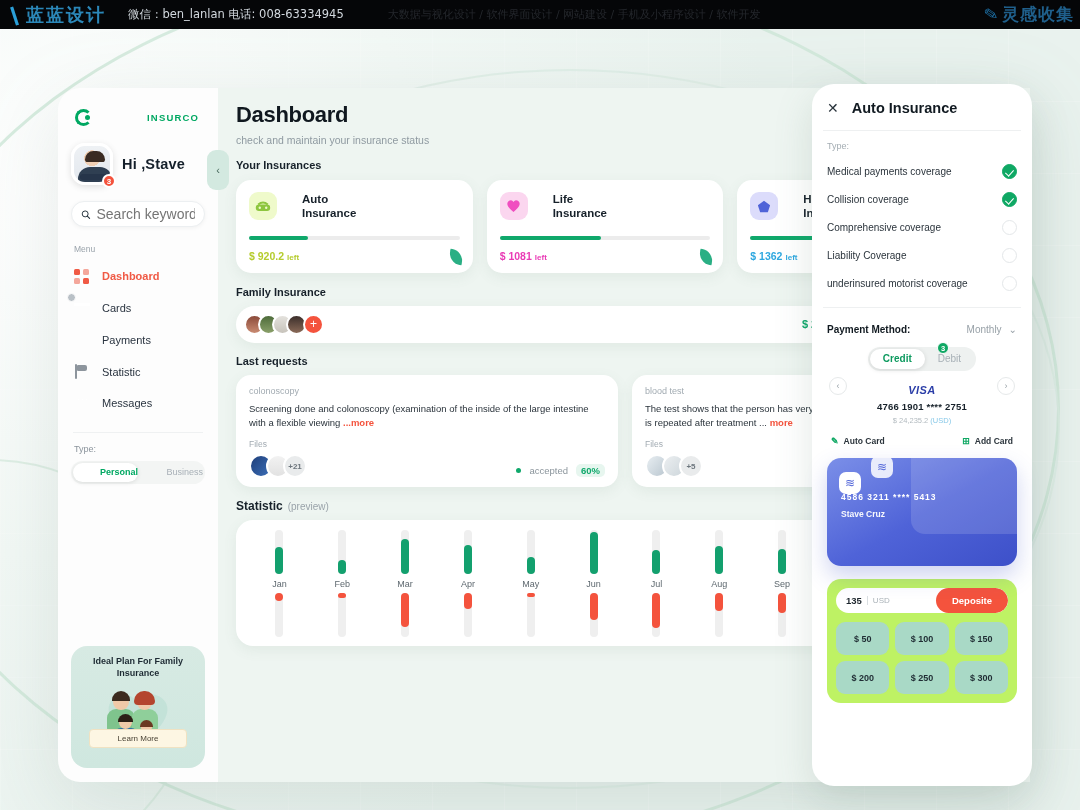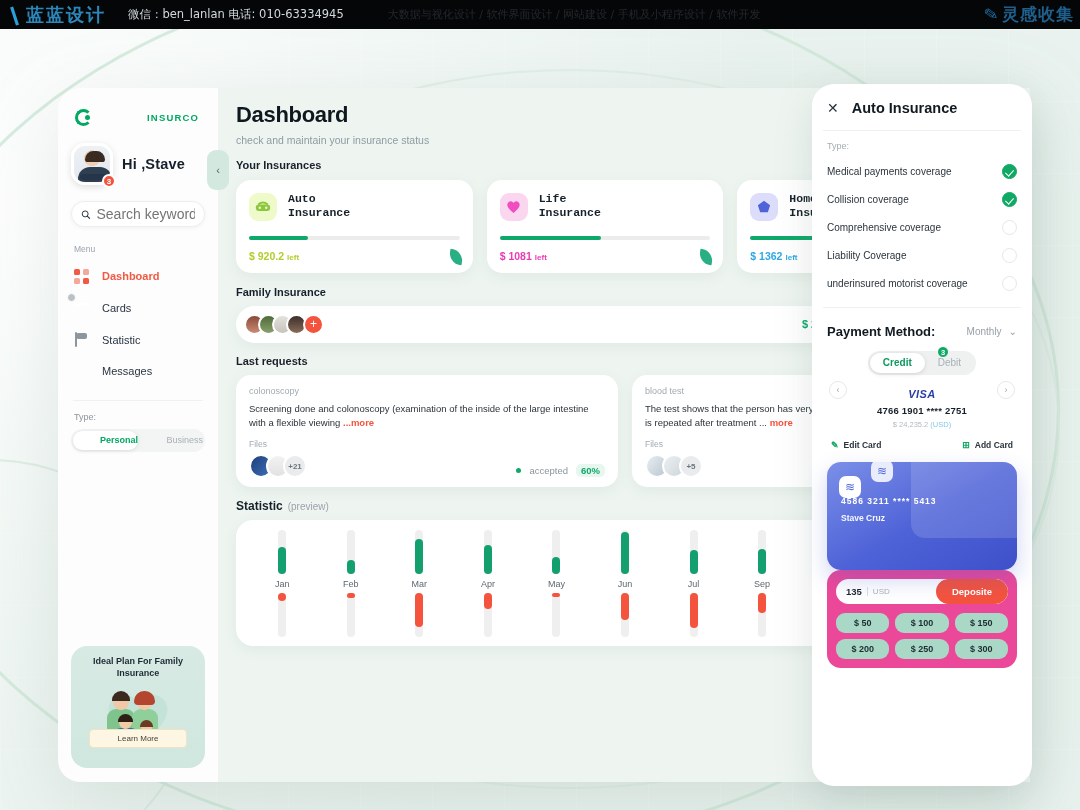--- a/index.html
+++ b/index.html
@@ -172,21 +172,21 @@
 
   .sect-head { display:flex; align-items:center; justify-content:space-between; margin-top:13px; }
   .sect-title { font-size:11px; font-weight:800; color:#17212a; }
   .dots { color:#a9b2b8; font-size:13px; letter-spacing:1px; cursor:pointer; line-height:8px;}
 
   .ins-row { display:flex; gap:14px; margin-top:9px; align-items:stretch; }
   .ins-card {
     flex:1; background:#fff; border-radius:15px; padding:12px 13px 11px 13px;
     box-shadow:0 4px 14px rgba(90,120,105,.09); position:relative; overflow:hidden;
   }
-  .ins-top { display:flex; align-items:flex-end; gap:11px;font-family:Liberation Mono, monospace; }
+  .ins-top { display:flex; align-items:flex-start; gap:25px; }
   .ins-ic { width:28px; height:28px; border-radius:9px; display:flex; align-items:center;
             justify-content:center; flex:none; }
   .ins-name { font-size:11.5px; font-weight:800; color:#17212a; line-height:1.25; }
   .bar { height:4px; border-radius:3px; background:#ececec; margin-top:15px; position:relative; }
   .bar i { position:absolute; left:0; top:0; height:4px; border-radius:3px; background:#0fa86b; }
   .ins-amt { margin-top:10px; font-size:10.5px; font-weight:800; }
   .ins-amt .lf { font-size:8px; font-weight:700; margin-left:3px; }
   .leaf { position:absolute; right:10px; bottom:9px; width:14px; height:14px; background:#18a87a;
           border-radius:0 12px 0 12px; transform:rotate(12deg); opacity:.92;}
   .add-col {
@@ -257,21 +257,21 @@
   .rp-div { height:1px; background:#eef0f1; margin:14px -4px 0 -4px; }
   .rp-sub { font-size:9px; color:#a4adb3; margin-top:10px; }
   .cov { display:flex; align-items:center; justify-content:space-between; margin-top:13px; }
   .cov-lbl { font-size:10px; color:#2b343c; }
   .chk { width:15px; height:15px; border-radius:50%; border:1.4px solid #e4e7e9; flex:none; }
   .chk.on { background:#0fa864; border-color:#0fa864; position:relative; }
   .chk.on:after { content:""; position:absolute; left:4px; top:3px; width:4px; height:7px;
     border:solid #fff; border-width:0 1.7px 1.7px 0; transform:rotate(42deg); }
 
   .pay-row { display:flex; align-items:center; justify-content:space-between; margin-top:16px; }
-  .pay-lbl { font-size:13px; font-weight:800; color:#111a21; }
+  .pay-lbl { font-size:10px; font-weight:800; color:#111a21; }
   .freq { display:flex; align-items:center; gap:7px; font-size:10px; color:#97a0a7; cursor:pointer; }
 
   .cd-seg-wrap { display:flex; align-items:center; justify-content:center; margin-top:12px; position:relative;}
   .cd-seg { background:#eef1f0; border-radius:14px; height:24px; display:flex; align-items:center;
             padding:2px; position:relative; }
   .cd-seg .o { padding:0 13px; font-size:10px; line-height:20px; color:#a7b0b6; border-radius:12px; cursor:pointer;text-align:center; }
   .cd-seg .o.on { background:#fff; color:#0d9a5f; font-weight:800; box-shadow:0 1px 5px rgba(0,0,0,.12); }
   .seg-badge { position:absolute; left:58%; top:-5px; width:12px; height:12px; border-radius:50%;
     background:#0fa864; color:#fff; font-size:7.5px; display:flex; align-items:center; justify-content:center;
     border:1.5px solid #fff; font-weight:700;}
@@ -295,42 +295,42 @@
   }
   .bc-ghost { position:absolute; right:-14px; top:-16px; width:120px; height:92px; border-radius:14px;
               background:rgba(255,255,255,.14); }
   .wifi { position:absolute; width:22px; height:22px; border-radius:7px; background:#fff;
           display:flex; align-items:center; justify-content:center; color:#4f63d8; font-size:12px;}
   .wifi.w1 { left:12px; top:14px; }
   .wifi.w2 { left:44px; top:-2px; opacity:.85; }
   .bc-num { color:#fff; font-size:8.5px; letter-spacing:1px; font-weight:700; }
   .bc-name { color:#fff; font-size:8.5px; font-weight:700; margin-top:7px; opacity:.95; }
 
-  .dep-box { margin-top:0; background:#ec4899; border-radius:14px; padding:9px; }
+  .dep-box { margin-top:13px; background:#bef264; border-radius:14px; padding:9px; }
   .dep-row { height:25px; background:#fff; border-radius:13px; display:flex; align-items:center;
              padding-left:10px; overflow:hidden;}
   .dep-val { font-size:9.5px; font-weight:800; color:#1d262d; }
   .dep-cur { font-size:8px; color:#aab2b8; margin-left:5px; border-left:1px solid #d9dee1; padding-left:5px;}
   .dep-btn { margin-left:auto; height:25px; width:72px; background:#f4533d; color:#fff; font-size:9.5px;
              font-weight:800; border-radius:13px; display:flex; align-items:center; justify-content:center;
              cursor:pointer;}
   .chips { display:flex; flex-wrap:wrap; gap:6px; margin-top:9px; }
-  .chip { width:calc((100% - 12px)/3); height:20px; border-radius:9px; background:#a9d9c6;
+  .chip { width:calc((100% - 12px)/3); height:33px; border-radius:9px; background:#a9d9c6;
           color:#1f2c33; font-size:9px; font-weight:700; display:flex; align-items:center;
           justify-content:center; cursor:pointer;}
 </style>
 </head>
 <body>
 
 <div class="adbar">
   <div class="ad-logo">
     <span class="ad-logo-mark">❙</span>
     <span class="ad-logo-text">蓝蓝设计</span>
   </div>
-  <div class="ad-contact">微信：ben_lanlan    电话: 010-63334945</div>
+  <div class="ad-contact">微信：ben_lanlan    电话: 008-63334945</div>
   <div class="ad-menu">大数据与视化设计 / 软件界面设计 / 网站建设 / 手机及小程序设计 / 软件开发</div>
   <div class="ad-right">
     <span class="ad-right-mark">✎</span>
     <span class="ad-right-text">灵感收集</span>
   </div>
 </div>
 
 <div class="wallpaper">
   <div class="grid-fade"></div>
   <div class="deco d1"></div>
@@ -373,20 +373,24 @@
           <i></i>
           <i></i>
           <i></i>
           <i></i>
         </span>
       <span class="label">Dashboard</span>
     </div>
     <div class="menu-item">
       <span class="mi-icon"><span class="ic-card"></span></span>
       <span class="label">Cards</span>
+    </div>
+    <div class="menu-item">
+      <span class="mi-icon"><span class="ic-pay"></span></span>
+      <span class="label">Payments</span>
     </div>
     <div class="menu-item">
       <span class="mi-icon ic-stat"></span>
       <span class="label">Statistic</span>
     </div>
     <div class="menu-item">
       <span class="mi-icon"><span class="ic-msg"></span></span>
       <span class="label">Messages</span>
     </div>
 
@@ -658,20 +662,29 @@
           <div class="track up">
             <i style="height: 24.64px; background: rgb(19, 160, 110);"></i>
           </div>
           <div class="mlabel">Jul</div>
           <div class="track dn">
             <i style="height: 34.32px; background: rgb(244, 83, 61);"></i>
           </div>
         </div>
         <div class="col">
           <div class="track up">
+            <i style="height: 28.16px; background: rgb(19, 160, 110);"></i>
+          </div>
+          <div class="mlabel">Aug</div>
+          <div class="track dn">
+            <i style="height: 17.6px; background: rgb(244, 83, 61);"></i>
+          </div>
+        </div>
+        <div class="col">
+          <div class="track up">
             <i style="height: 25.52px; background: rgb(19, 160, 110);"></i>
           </div>
           <div class="mlabel">Sep</div>
           <div class="track dn">
             <i style="height: 19.36px; background: rgb(244, 83, 61);"></i>
           </div>
         </div>
         <div class="col">
           <div class="track up">
             <i style="height: 29.04px; background: rgb(19, 160, 110);"></i>
@@ -758,21 +771,21 @@
     <div class="visa">VISA</div>
     <div class="cnum">4766 1901 **** 2751</div>
     <div class="cbal">
       <span>$ 24,235.2</span>
       <span class="usd">(USD)</span>
     </div>
 
     <div class="card-acts">
       <span class="cact">
         <span class="gi">✎</span>
-        <span>Edit Card</span>
+        <span>Auto Card</span>
       </span>
       <span class="cact">
         <span class="gi">⊞</span>
         <span>Add Card</span>
       </span>
     </div>
 
     <div class="bluecard">
       <span class="bc-ghost"></span>
       <span class="wifi w2">≋</span>

